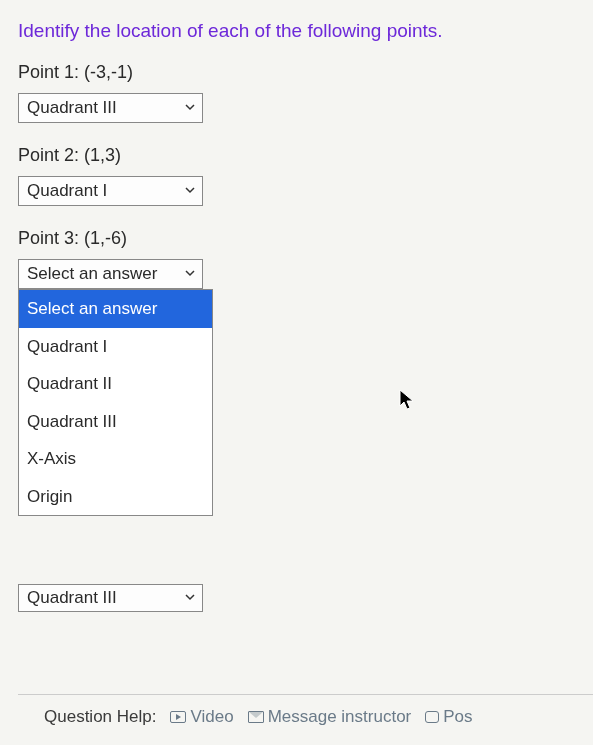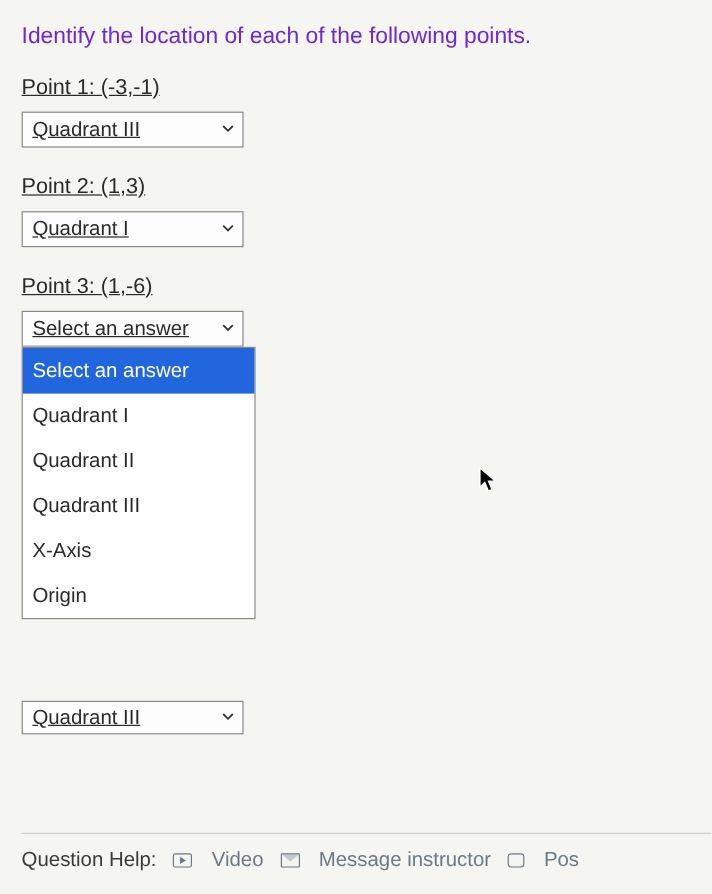--- a/index.html
+++ b/index.html
@@ -19,21 +19,20 @@
       overflow: hidden;
     }
     .instruction {
       font-size: 19px;
       margin-bottom: 20px;
       color: #6d28d9;
       font-weight: 500;
     }
     .point-group {
       margin-bottom: 22px;
-      text-decoration: underline;
     }
     .point-label {
       font-size: 18px;
       margin-bottom: 10px;
       color: #2a2a2a;
     }
     .select-box {
       position: relative;
       width: 185px;
       height: 30px;
@@ -103,26 +102,27 @@
       display: flex;
       align-items: center;
       gap: 14px;
       font-size: 17px;
       color: #555;
       border-top: 1px solid #ccc;
       padding-top: 12px;
     }
     .help-label {
       color: #3a3a3a;
+      margin-left: 26px;
     }
     .help-link {
       color: #6a7a88;
       display: inline-flex;
       align-items: center;
-      gap: 16px;
+      gap: 4px;
       cursor: pointer;
     }
     .video-icon {
       display: inline-flex;
       width: 16px;
       height: 12px;
       border: 1px solid #6a7a88;
       border-radius: 2px;
       align-items: center;
       justify-content: center;

